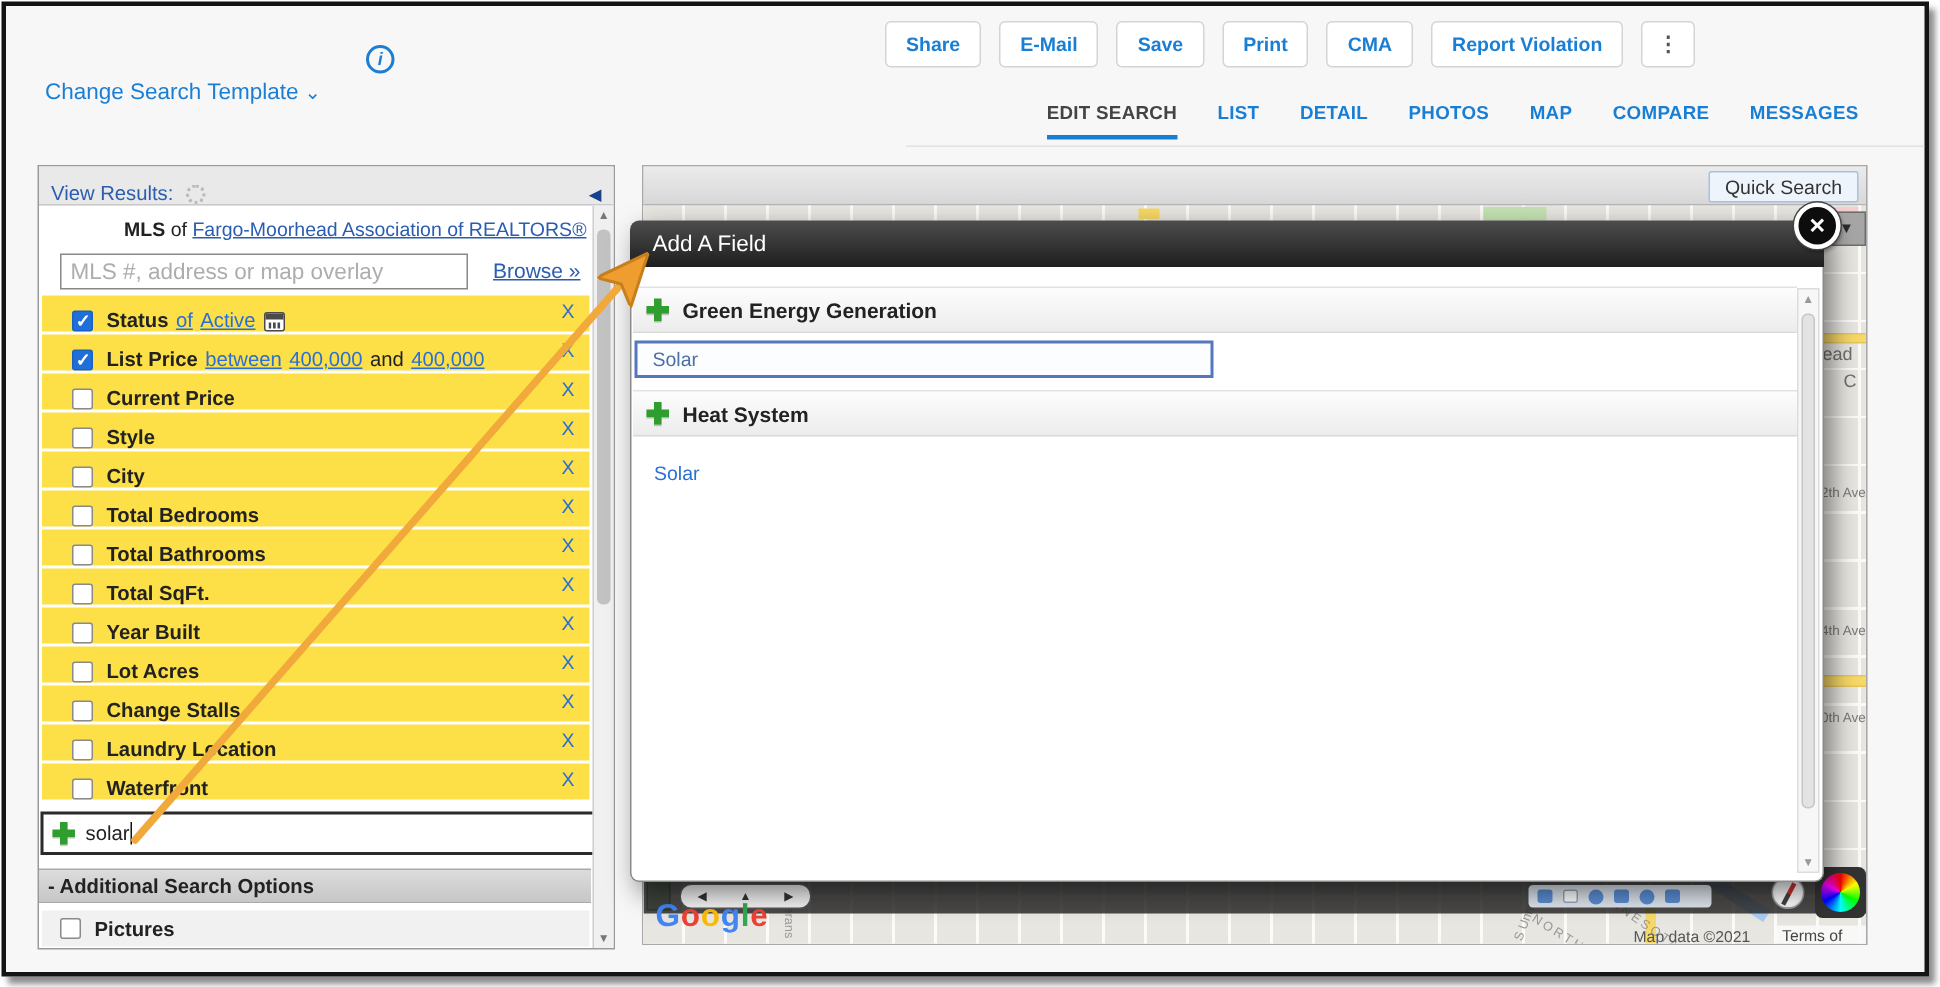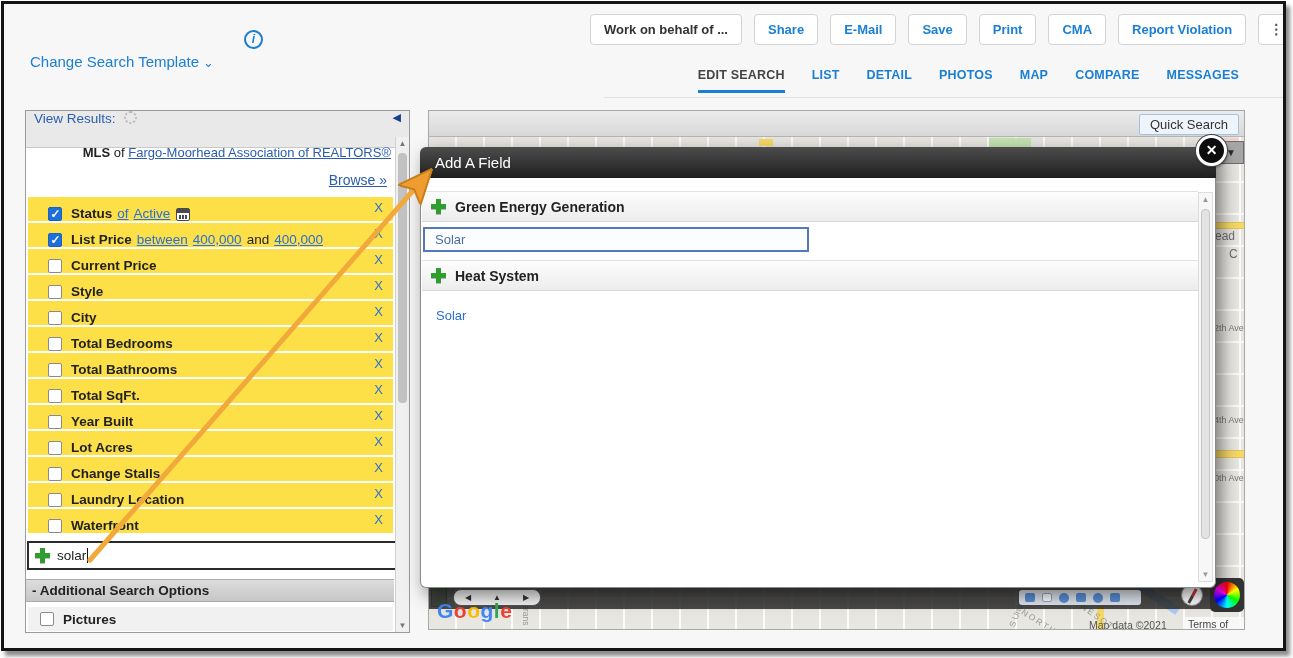--- a/index.html
+++ b/index.html
@@ -29,21 +29,21 @@
   }
   .btn.dark { color: #333; }
   .btn.menu-btn { padding: 0 10px; color: #555; font-size: 14px; letter-spacing: 0; }
   .tabs { position: absolute; top: 64px; right: 44px; display: flex; gap: 27px; }
   .tab { font-size: 12.5px; font-weight: bold; color: #1a7fd4; padding-bottom: 8px; cursor: pointer; letter-spacing: .2px; }
   .tab.active { color: #444; border-bottom: 3px solid #1a7fd4; }
   .tabs-divider { position: absolute; top: 93px; left: 600px; right: 0; height: 1px; background: #e2e2e2; }
 
   
   .sidebar { position: absolute; left: 21px; top: 106px; width: 385px; height: 523px; background: #fff; border: 1px solid #9a9a9a; z-index: 10; }
-  .sb-header { position: absolute; left: 0; top: 0; right: 0; height: 37px; background: #e9e9e9; border-bottom: 1px solid #c9c9c9; display: flex; align-items: flex-start; padding: 0 8px; }
+  .sb-header { position: absolute; left: 0; top: 0; right: 0; height: 26px; background: #e9e9e9; border-bottom: 1px solid #c9c9c9; display: flex; align-items: flex-end; padding: 0 8px; }
   .sb-header .sb-title { color: #2a5db0; font-size: 13.5px; }
   .spinner { width: 13px; height: 13px; border: 2px dotted #b9b9b9; border-radius: 50%; margin-left: 8px; }
   .collapse { margin-left: auto; color: #16418c; font-size: 11px; cursor: pointer; }
   .sb-scroll { position: absolute; top: 26px; left: 0; right: 0; bottom: 0; }
   .mls-line { position: absolute; top: 8px; left: 12px; right: 18px; text-align: right; font-size: 13px; color: #222; white-space: nowrap; }
   .mls-line b { font-weight: bold; }
   .mls-line a { color: #2a5db0; text-decoration: underline; cursor: pointer; }
   .search-row { position: absolute; top: 32px; left: 14px; right: 18px; height: 24px; }
   .search-row input { width: 272px; height: 24px; border: 1px solid #888; font-size: 15px; padding: 0 6px; color: #333; font-family: "Liberation Sans", sans-serif; }
   .search-row input::placeholder { color: #adadad; }
@@ -127,21 +127,20 @@
 </head>
 <body>
 
 <div class="frame">
 
   <div class="info-icon">i</div>
   <div class="template-link">
     <span>Change Search Template</span><span class="chev">⌄</span>
   </div>
   <div class="actions">
-    <button class="btn dark">Work on behalf of ...</button>
     <button class="btn">Share</button>
     <button class="btn">E-Mail</button>
     <button class="btn">Save</button>
     <button class="btn">Print</button>
     <button class="btn">CMA</button>
     <button class="btn">Report Violation</button>
     <button class="btn menu-btn">⋮</button>
   </div>
   <div class="tabs">
     <span class="tab active">EDIT SEARCH</span>
@@ -208,20 +207,21 @@
       <span class="spinner"></span>
       <span class="collapse">◀</span>
     </div>
     <div class="sb-scroll">
       <div class="mls-line">
         <b>MLS</b>
         <span>of</span>
         <a>Fargo-Moorhead Association of REALTORS®</a>
       </div>
       <div class="search-row">
+        <input placeholder="MLS #, address or map overlay" style="">
         <span class="browse-link">Browse »</span>
       </div>
       <div class="crit-list">
         <div class="crit-row">
           <span class="cb checked"></span>
           <span class="crit-label">Status</span>
           <a class="mini-link">of</a>
           <a class="mini-link">Active</a>
           <span class="cal-icon"></span>
           <a class="remove-x">X</a>

